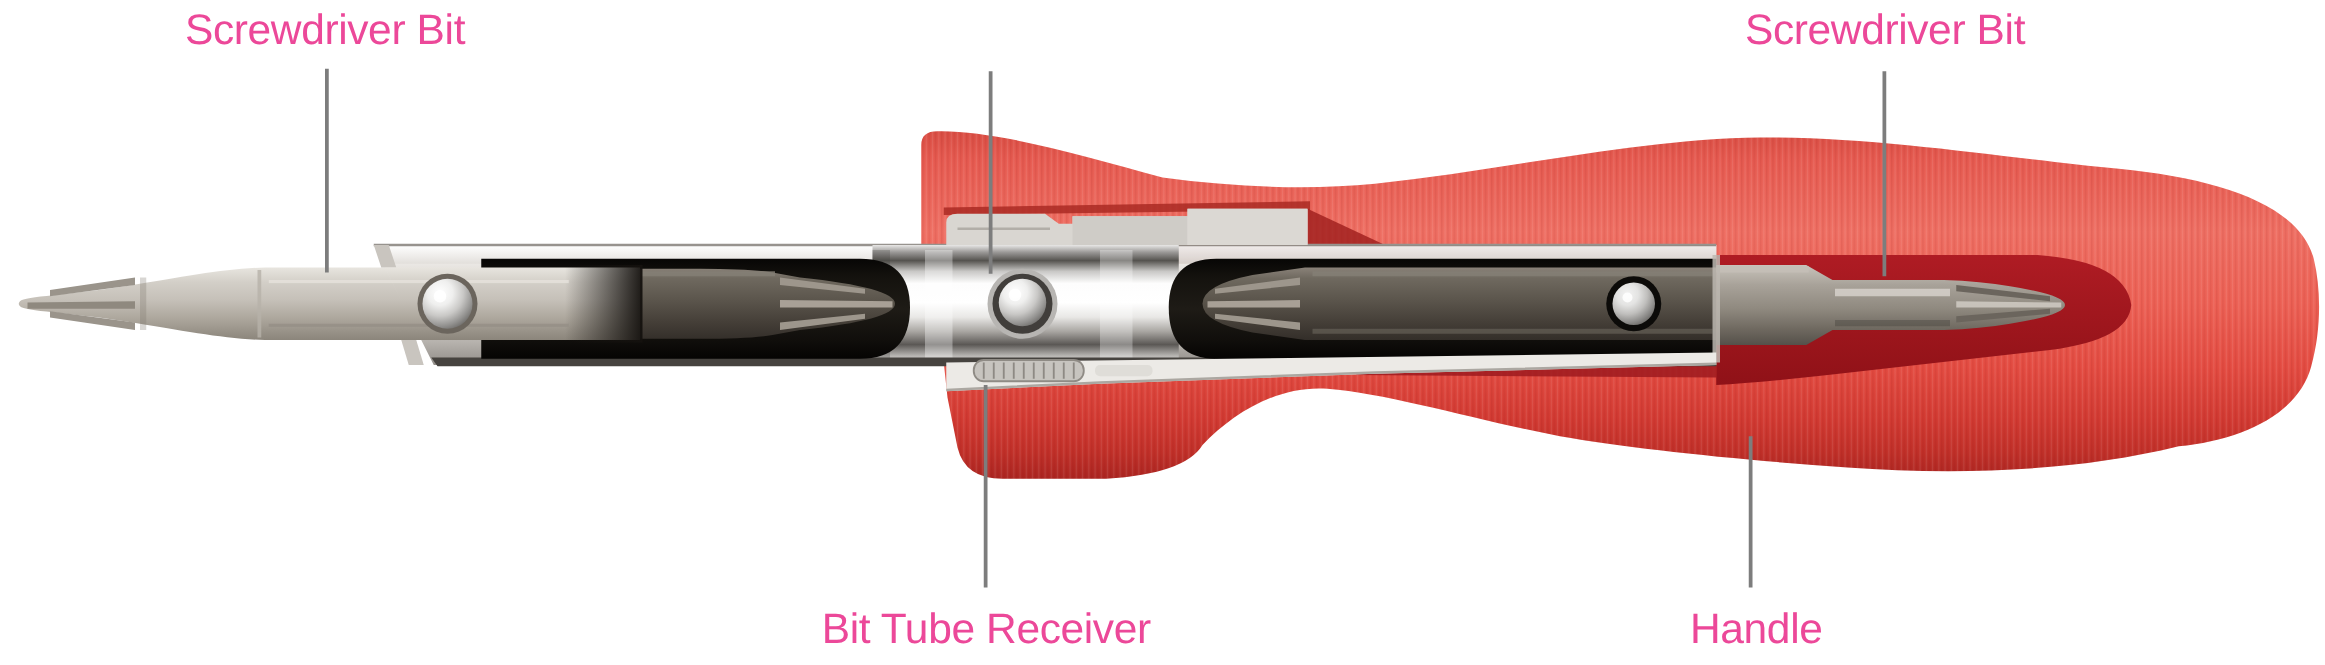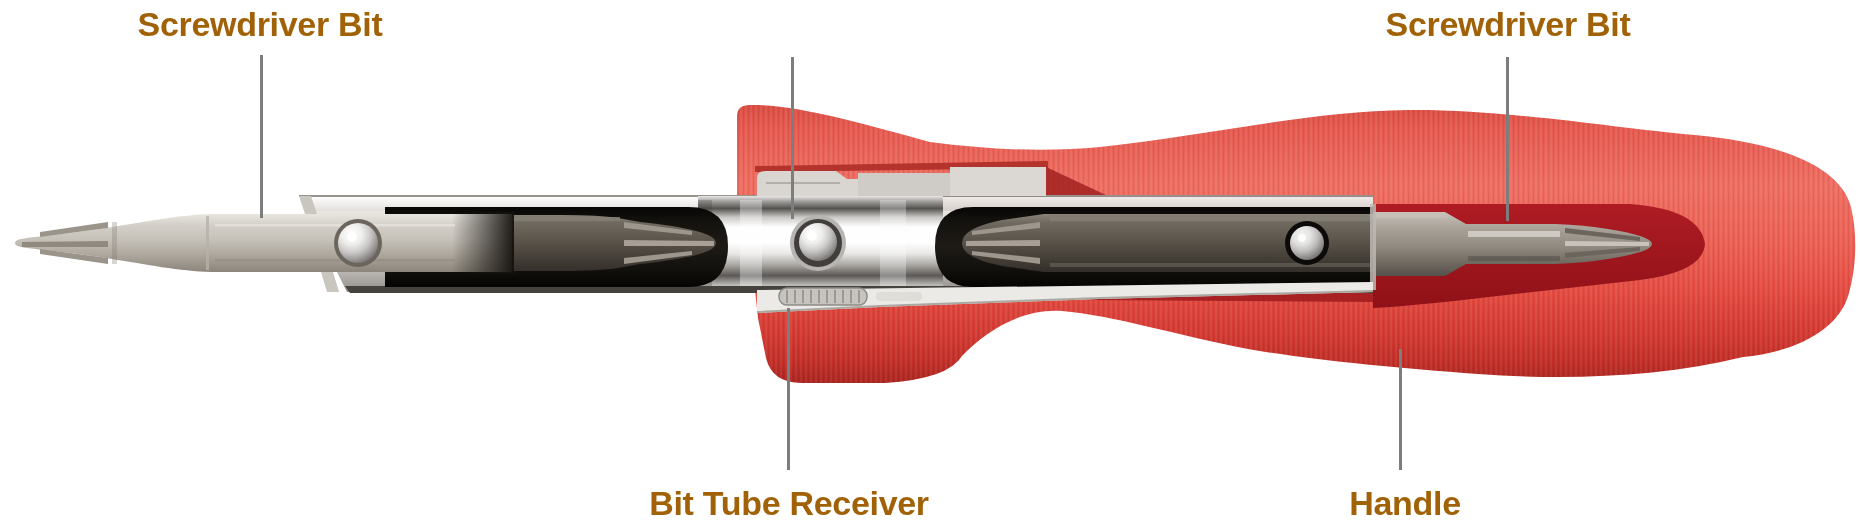--- a/index.html
+++ b/index.html
@@ -9,21 +9,21 @@
   }
   .stage svg{position:absolute;left:0;top:0;}
   .leader{position:absolute;width:3px;background:#7d7d7d;}
   .leader.l1{left:260px;top:55px;height:163px;}
   .leader.l2{left:791px;top:57px;height:162px;}
   .leader.l3{left:1506px;top:57px;height:164px;}
   .leader.l4{left:787px;top:308px;height:162px;}
   .leader.l5{left:1399px;top:349px;height:121px;}
   .lbl{
     position:absolute;transform:translateX(-50%);
-    font-size:34px;font-weight:bold;color:#a16207;letter-spacing:-0.3px;
+    font-size:34px;font-weight:normal;color:#ec4899;letter-spacing:-0.3px;
     white-space:nowrap;line-height:40px;
   }
   .lbl.t1{left:260px;top:4px;}
   .lbl.t2{left:793px;top:4px;}
   .lbl.t3{left:1508px;top:4px;}
   .lbl.b1{left:789px;top:483px;}
   .lbl.b2{left:1405px;top:483px;}
 </style>
 </head>
 <body>

